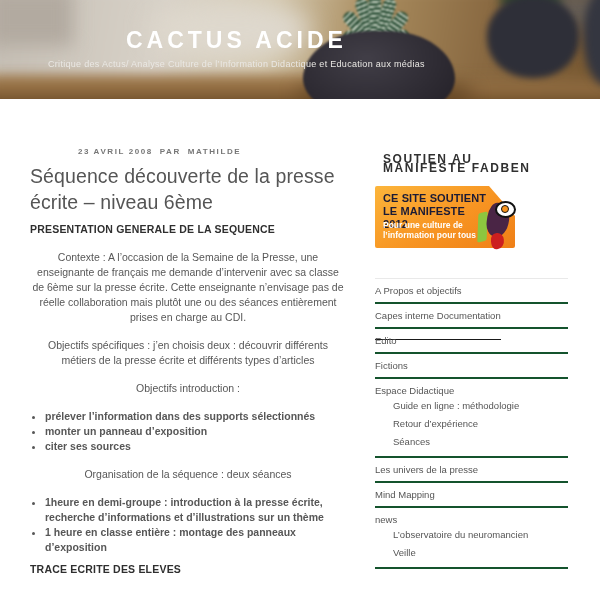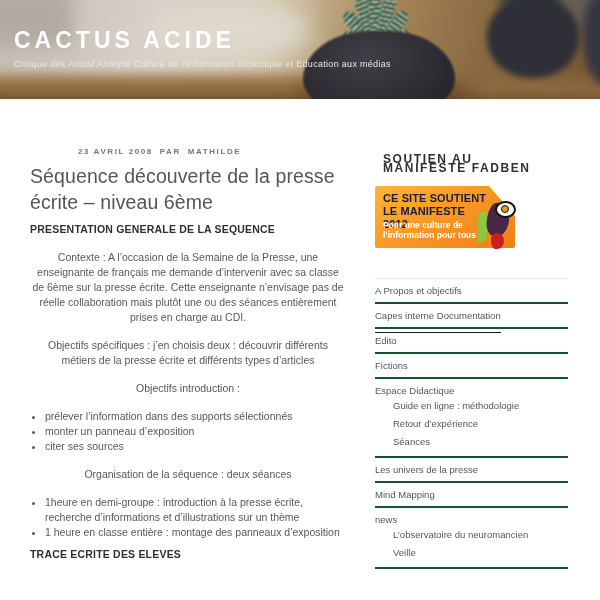--- a/index.html
+++ b/index.html
@@ -23,34 +23,34 @@
   .leaf.l2{transform:rotate(-40deg);height:48px;}
   .leaf.l3{transform:rotate(-18deg);height:54px;}
   .leaf.l4{transform:rotate(-2deg);height:56px;}
   .leaf.l5{transform:rotate(16deg);height:54px;}
   .leaf.l6{transform:rotate(38deg);height:47px;}
   .leaf.l7{transform:rotate(62deg) translateY(4px);height:40px;}
   .plant-right{left:498px;top:-8px;width:64px;height:16px;background:#24402c;border-radius:50%;filter:blur(5px);}
   .pot-right{left:487px;top:-4px;width:92px;height:82px;background:#2e2f38;border-radius:48%;filter:blur(3px);}
   .pot-far{left:583px;top:-14px;width:48px;height:100px;background:#343640;border-radius:50%;filter:blur(4px);}
 
-  .site-branding{position:absolute;left:14px;top:27px;z-index:5;}
+  .site-branding{position:absolute;left:48px;top:27px;z-index:5;text-align:center;}
   .site-title{margin:0;font-size:23px;font-weight:800;letter-spacing:4px;color:#ffffff;cursor:pointer;}
   .site-desc{margin:5px 0 0;font-size:9px;letter-spacing:.3px;color:#eae8e4;}
 
   
   .post{position:absolute;left:30px;top:147px;width:316px;color:#575757;}
   .post-meta{font-size:8px;font-weight:700;letter-spacing:1.6px;color:#767676;line-height:9px;padding-left:48px;}
   .post-meta span{margin-right:3px;}
   .post-meta .lnk{cursor:pointer;}
   .post-title{margin:8px 0 0;font-size:19.5px;font-weight:400;color:#555555;line-height:25.5px;letter-spacing:.1px;}
   .sec-heading{margin:8px 0 0;font-size:10.5px;font-weight:700;color:#2f2f2f;letter-spacing:.2px;line-height:13px;}
   .post p{margin:13px 0 0;font-size:10.5px;line-height:15px;text-align:center;}
   .post p.first{margin-top:14px;}
-  .post ul{margin:13px 0 0;padding-left:15px;}
+  .post ul{margin:13px 0 0;padding-left:15px;font-weight:bold;}
   .post li{font-size:10.5px;line-height:15px;}
 
   
   .sidebar{position:absolute;left:375px;top:147px;width:193px;color:#555;}
   .widget-title{margin:8px;font-size:12px;font-weight:700;letter-spacing:1.6px;color:#303030;line-height:9px;}
   .widget-cats{margin-top:30px;}
 
   .badge{position:relative;margin-top:13px;width:140px;height:62px;border-radius:2px;background:linear-gradient(150deg,#fcb53b 0%,#f79422 55%,#ef7f17 100%);cursor:pointer;}
   .badge-notch{position:absolute;top:0;right:0;width:26px;height:30px;background:#fff;clip-path:polygon(0 0,100% 0,100% 100%);}
   .badge-title{position:absolute;left:8px;top:6px;width:108px;font-size:11px;font-weight:800;color:#1b1b35;line-height:13px;letter-spacing:.1px;}
@@ -59,21 +59,21 @@
   .m{position:absolute;}
   .m-green{left:4px;top:17px;width:9px;height:30px;background:#8dc63f;transform:skewX(-16deg) rotate(-14deg);border-radius:2px;}
   .m-purple{left:13px;top:8px;width:22px;height:34px;background:#4a2545;border-radius:42% 58% 52% 48% / 48% 52% 55% 45%;transform:rotate(8deg);}
   .m-eye{left:21px;top:6px;width:17px;height:13px;background:#fff;border:2px solid #121212;border-radius:50%;}
   .m-iris{left:27px;top:10px;width:6px;height:6px;background:#f7941e;border:1px solid #121212;border-radius:50%;}
   .m-red{left:17px;top:38px;width:13px;height:16px;background:#cc1f1f;border-radius:50% 50% 60% 40%;transform:rotate(-8deg);}
 
   .cat-list{list-style:none;margin:12px 0 0;padding:0;border-top:1px solid #e9e9e9;}
   .cat-list > li{padding:6px 0;border-bottom:2px solid #14532d;font-size:9.5px;line-height:11px;color:#555;}
   .cat-list .lbl{cursor:pointer;}
-  .cat-list .lbl.current{border-bottom:1.5px solid #1a1a1a;padding-bottom:11px;}
+  .cat-list .lbl.current{border-bottom:1.5px solid #1a1a1a;padding-bottom:18px;}
   .cat-sub{list-style:none;margin:0;padding:0 0 0 18px;}
   .cat-sub li{padding:3.5px 0;font-size:9.5px;line-height:11px;border:none;}
 </style>
 </head>
 <body>
 
 <div class="page">
 
   <header class="site-header">
     <div class="ph ph-wall"></div>

